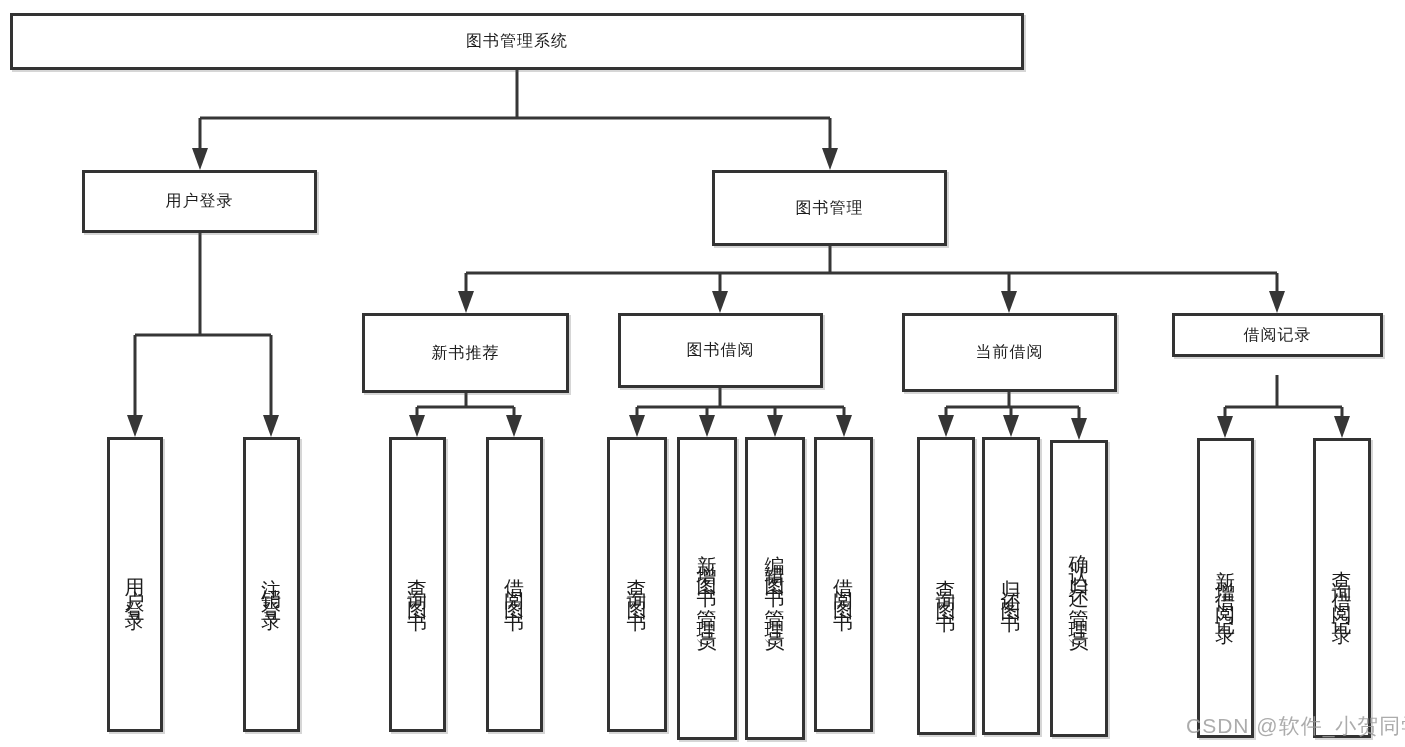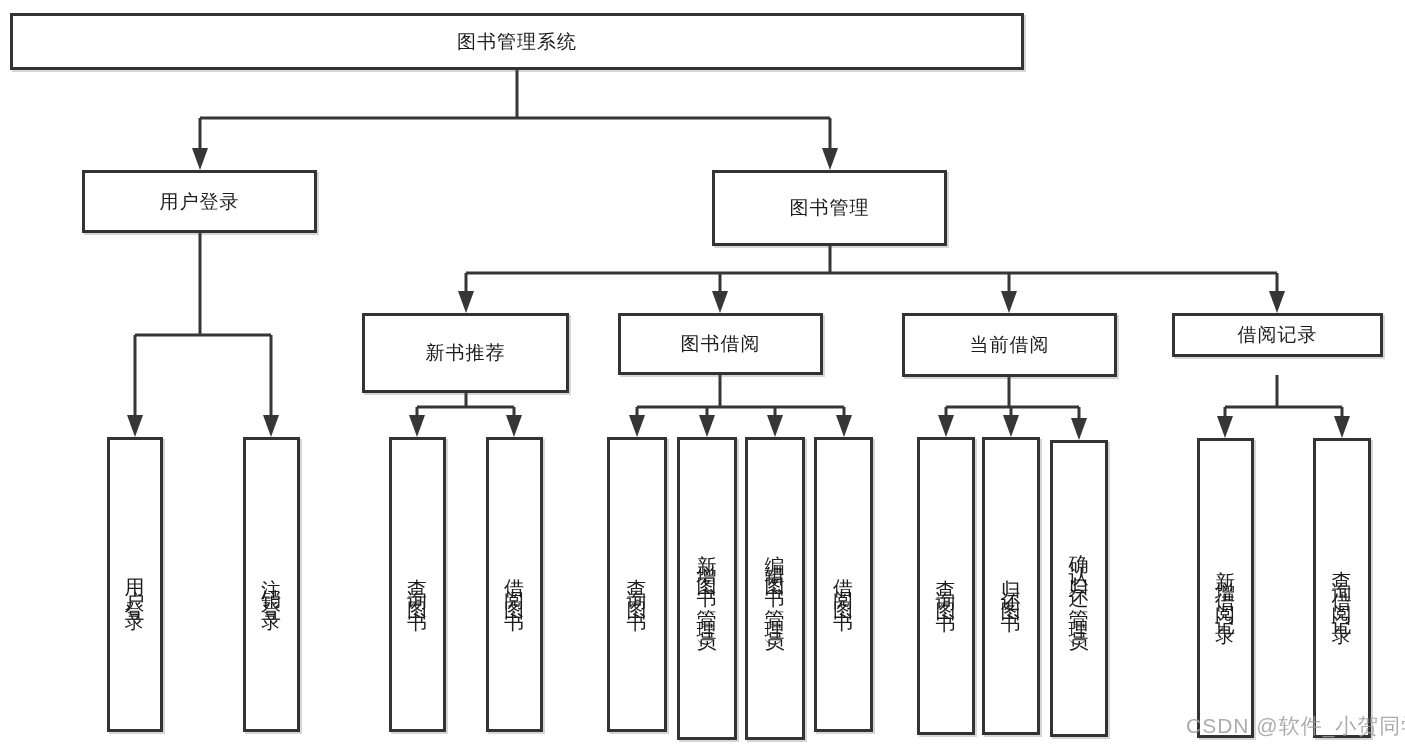--- a/index.html
+++ b/index.html
@@ -23,21 +23,21 @@
     background: #ffffff;
     border: 3px solid #333333;
     display: flex;
     align-items: center;
     justify-content: center;
     color: #1c1c1c;
     z-index: 2;
     box-shadow: 2px 2px 0 rgba(90,90,90,0.25);
   }
   .node.h span {
-    font-size: 19px;
+    font-size: 16px;
     letter-spacing: 1px;
     white-space: nowrap;
   }
   .node.v span {
     writing-mode: vertical-rl;
     text-orientation: mixed;
     font-size: 20px;
     letter-spacing: 11px;
     line-height: 1;
   }
@@ -97,24 +97,24 @@
   <div class="node h" style="left:82px; top:170px; width:235px; height:63px;">
     <span>用户登录</span>
   </div>
   <div class="node h" style="left:712px; top:170px; width:235px; height:76px;">
     <span>图书管理</span>
   </div>
 
   <div class="node h" style="left:362px; top:313px; width:207px; height:80px;">
     <span>新书推荐</span>
   </div>
-  <div class="node h" style="left:618px; top:313px; width:205px; height:62px;">
+  <div class="node h" style="left:618px; top:313px; width:205px; height:75px;">
     <span>图书借阅</span>
   </div>
-  <div class="node h" style="left:902px; top:313px; width:215px; height:64px;">
+  <div class="node h" style="left:902px; top:313px; width:215px; height:79px;">
     <span>当前借阅</span>
   </div>
   <div class="node h" style="left:1172px; top:313px; width:211px; height:44px;">
     <span>借阅记录</span>
   </div>
 
   <div class="node v" style="left:107px; top:437px; width:56px; height:295px;">
     <span>用户登录</span>
   </div>
   <div class="node v" style="left:243px; top:437px; width:57px; height:295px;">

